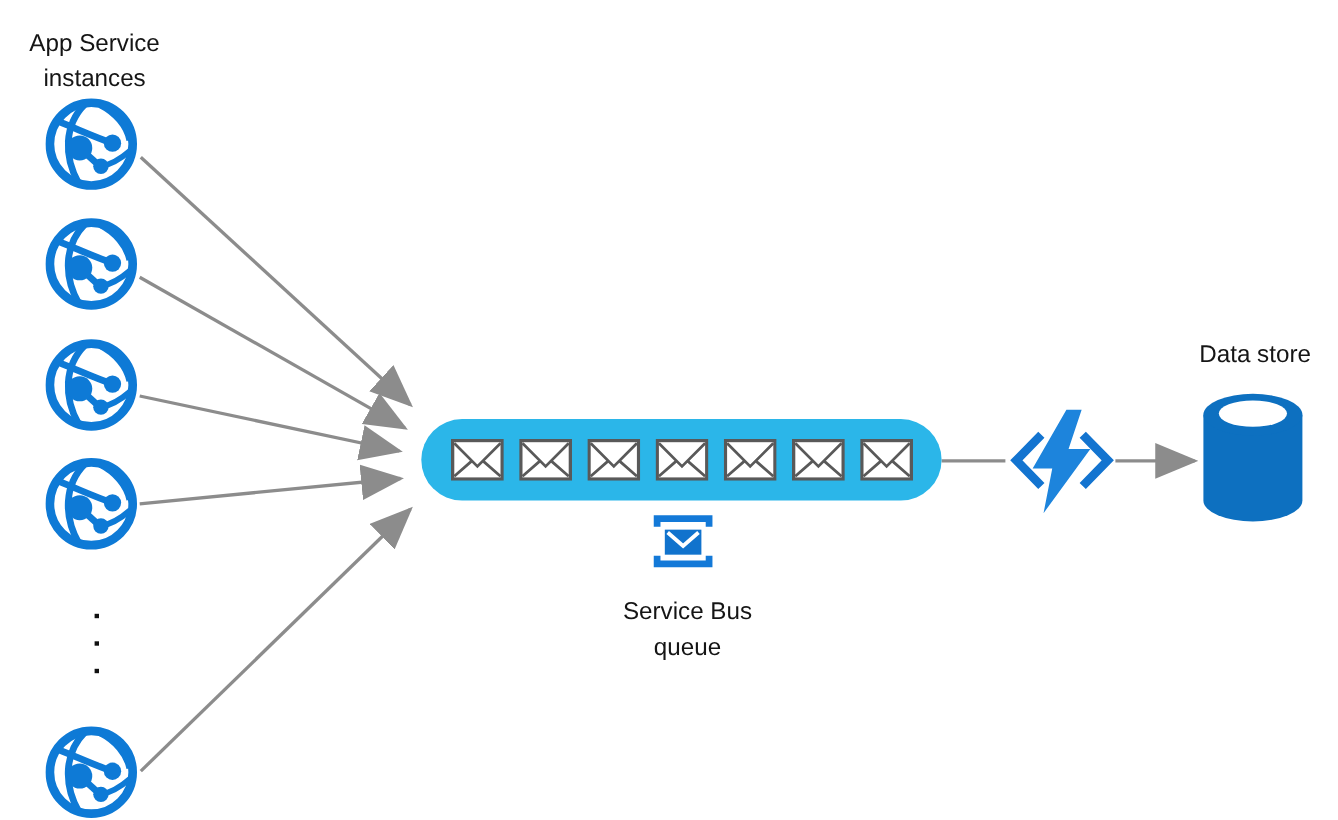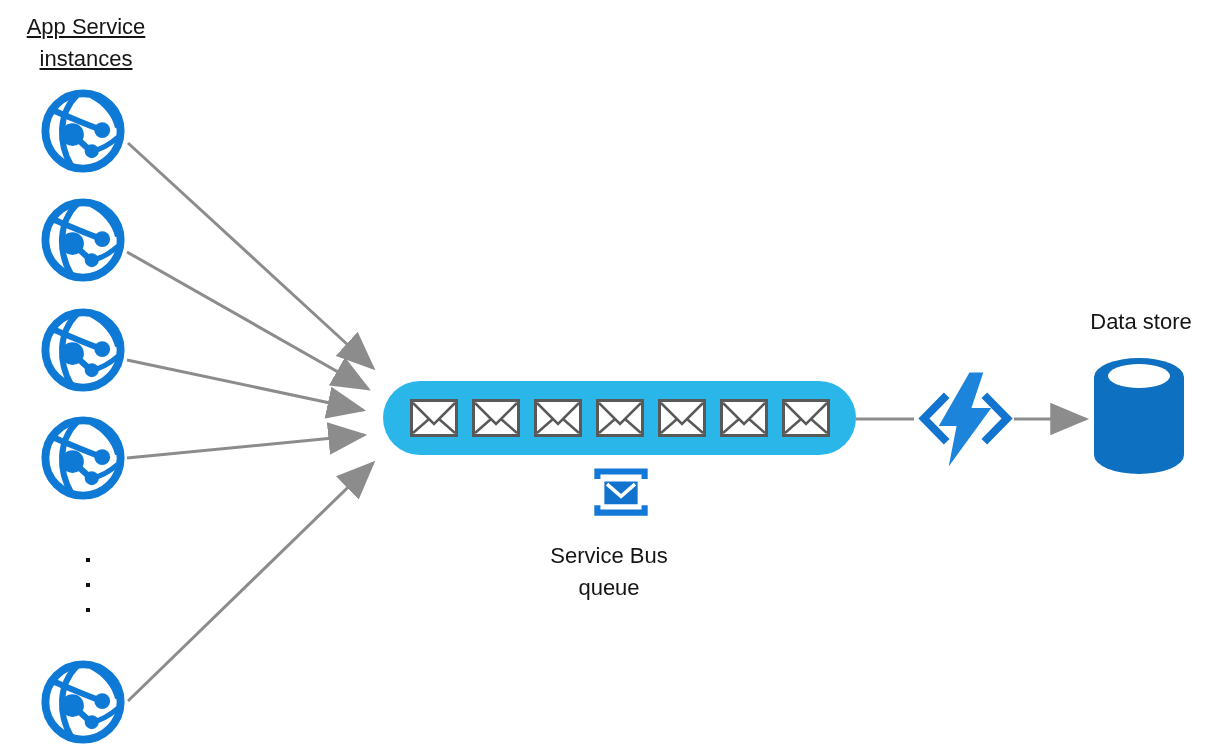--- a/index.html
+++ b/index.html
@@ -103,21 +103,21 @@
       <line x1="128" y1="143" x2="373" y2="368" marker-end="url(#ah)"></line>
       <line x1="127" y1="252" x2="368" y2="389" marker-end="url(#ah)"></line>
       <line x1="127" y1="360" x2="363" y2="410" marker-end="url(#ah)"></line>
       <line x1="127" y1="458" x2="364" y2="435" marker-end="url(#ah)"></line>
       <line x1="128" y1="701" x2="373" y2="463" marker-end="url(#ah)"></line>
       <line x1="856" y1="419" x2="914" y2="419"></line>
       <line x1="1014" y1="419" x2="1086" y2="419" marker-end="url(#ah)"></line>
     </g>
   </svg>
 
-  <div class="label" style="left:2px;top:11px;width:168px;text-decoration:underline;">App Service instances</div>
+  <div class="label" style="left:2px;top:23px;width:168px;">App Service instances</div>
 
   <div class="globes">
     <div class="globe">
       <svg viewBox="0 0 96 96">
           <use href="#sym-globe"></use>
         </svg>
     </div>
   <div class="globe">
       <svg viewBox="0 0 96 96">
           <use href="#sym-globe"></use>
@@ -182,21 +182,21 @@
           <use href="#sym-envelope"></use>
         </svg>
     </span>
     </div>
 
   <div class="sb-icon">
     <svg viewBox="0 0 64 64">
         <use href="#sym-servicebus"></use>
       </svg>
   </div>
-  <div class="label" style="left:529px;top:540px;width:160px;">Service Bus queue</div>
+  <div class="label" style="left:545px;top:540px;width:160px;">Service Bus queue</div>
 
   <div class="fn-icon">
     <svg viewBox="0 0 100 97">
         <use href="#sym-function"></use>
       </svg>
   </div>
 
   <div class="label nowrap" style="left:1056px;top:306px;width:170px;">Data store</div>
   <div class="db-icon">
     <svg viewBox="0 0 92 118">

